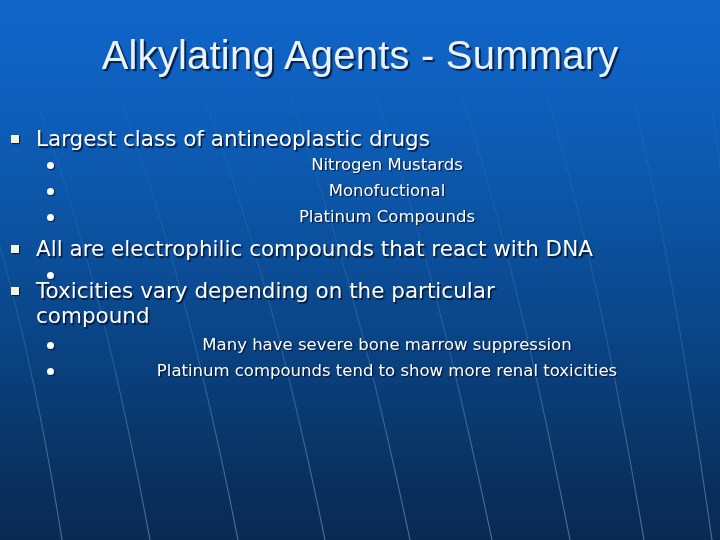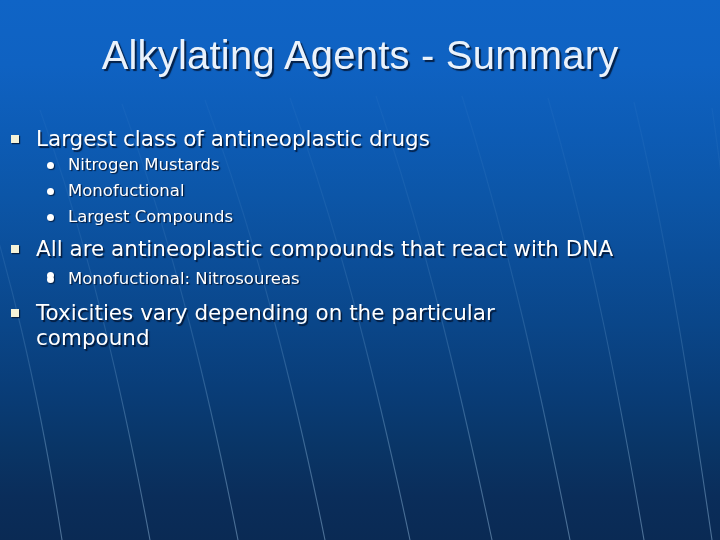--- a/index.html
+++ b/index.html
@@ -99,21 +99,21 @@
     position: absolute;
     left: 47px;
     top: 8px;
     width: 7px;
     height: 7px;
     border-radius: 50%;
     background: #ffffff;
     box-shadow: 1px 1px 1px rgba(3, 20, 48, 0.8);
   }
 
-  .sub-list { margin-top: 1px; }
+  .sub-list { margin-top: 1px; text-align: center; }
   .grp-gap-1 { height: 8px; }
   .grp-gap-2 { height: 10px; }
   .line-gap  { height: 4px; }
 </style>
 </head>
 <body>
 
 <div id="slide">
 
   <svg id="bg-deco" viewBox="0 0 720 540" preserveAspectRatio="none" aria-hidden="true">
@@ -174,47 +174,54 @@
           <span>Nitrogen Mustards</span>
         </div>
         <div class="line-gap"></div>
         <div class="l2">
           <span class="dot-bullet"></span>
           <span>Monofuctional</span>
         </div>
         <div class="line-gap"></div>
         <div class="l2">
           <span class="dot-bullet"></span>
-          <span>Largest Compounds</span>
+          <span>Platinum Compounds</span>
         </div>
       </div>
     </div>
 
     <div class="grp-gap-1"></div>
 
     <div class="group">
       <div class="l1">
         <span class="sq-bullet"></span>
-        <span>All are antineoplastic compounds that react with DNA</span>
+        <span>All are electrophilic compounds that react with DNA</span>
       </div>
       <div class="sub-list">
         <div class="l2">
           <span class="dot-bullet"></span>
         </div>
         <div class="line-gap"></div>
-        <div class="l2">
-          <span class="dot-bullet"></span>
-          <span>Monofuctional: Nitrosoureas</span>
-        </div>
       </div>
     </div>
 
     <div class="grp-gap-2"></div>
 
     <div class="group">
       <div class="l1" style="max-width:560px;">
         <span class="sq-bullet"></span>
         <span>Toxicities vary depending on the particular compound</span>
       </div>
+      <div class="sub-list" style="margin-top:6px;">
+        <div class="l2">
+          <span class="dot-bullet"></span>
+          <span>Many have severe bone marrow suppression</span>
+        </div>
+        <div class="line-gap"></div>
+        <div class="l2">
+          <span class="dot-bullet"></span>
+          <span>Platinum compounds tend to show more renal toxicities</span>
+        </div>
+      </div>
     </div>
 
   </div>
 </div>
 
 </body></html>

